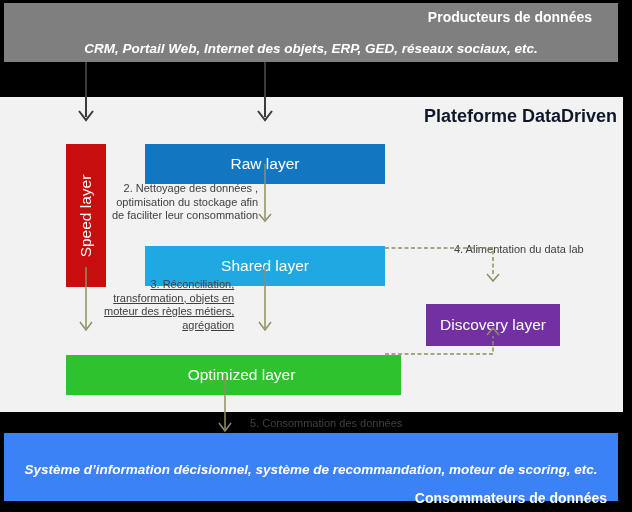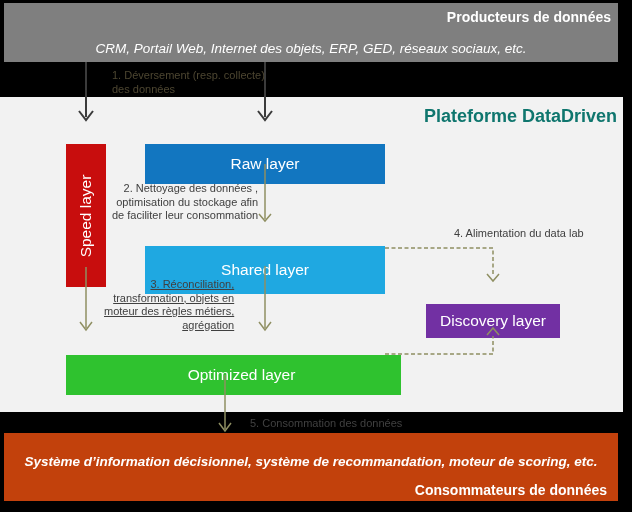--- a/index.html
+++ b/index.html
@@ -3,60 +3,60 @@
 <meta charset="utf-8">
 <style>
   html,body{margin:0;padding:0;background:#000;}
   .screen{
     position:relative;width:632px;height:512px;background:#000;overflow:hidden;
     font-family:"Liberation Sans",sans-serif;
   }
   
   .producers-box{
     position:absolute;left:4px;top:3px;width:614px;height:59px;
-    background:#7f7f7f;color:#fff;box-sizing:border-box;padding:6px 7px 0;
+    background:#7f7f7f;color:#fff;box-sizing:border-box;padding:6px 26px 0;
   }
   .producers-title{text-align:right;font-size:14px;font-weight:bold;line-height:16px;}
   .producers-examples{
-    text-align:center;font-style:italic;font-weight:400;font-size:13.5px;
+    text-align:center;font-style:italic;font-weight:700;font-size:13.5px;
     line-height:17px;margin-top:15px;
   }
   
   .step1{
     position:absolute;left:112px;top:69px;font-size:11px;line-height:13.5px;
     color:#4d4631;
   }
   
   .panel{
     position:absolute;left:0;top:97px;width:623px;height:315px;background:#f2f2f2;
   }
   .panel-title{
-    position:absolute;top:9px;right:6px;font-size:18px;font-weight:bold;color:#0f766e;
+    position:absolute;top:9px;right:6px;font-size:18px;font-weight:bold;color:#0f172a;
   }
   .layer{
     position:absolute;display:flex;align-items:center;justify-content:center;
     color:#fff;font-size:15.5px;margin-top:20px;
   }
   .layer-speed{left:66px;top:27px;width:40px;height:143px;background:#c80d0d;}
   .layer-speed .v-label{transform:rotate(-90deg);white-space:nowrap;}
   .layer-raw{left:145px;top:27px;width:240px;height:40px;background:#1276c0;}
-  .layer-shared{left:145px;top:129px;width:240px;height:48px;background:#1fa8e1;}
+  .layer-shared{left:145px;top:129px;width:240px;height:40px;background:#1fa8e1;}
   .layer-optimized{left:66px;top:238px;width:319px;height:40px;background:#2fc22f;padding-left:16px;}
-  .layer-discovery{left:426px;top:187px;width:134px;height:34px;background:#7230a3;}
+  .layer-discovery{left:426px;top:187px;width:134px;height:42px;background:#7230a3;}
   .step{
     position:absolute;font-size:11px;line-height:13.5px;color:#404040;white-space:nowrap;text-align:right;
   }
   .step2{left:112px;top:85px;}
   .step3{left:104px;top:181px;text-decoration:underline;}
-  .step4{left:454px;top:130px;}
+  .step4{left:454px;top:146px;}
   .step5{left:250px;top:288px;margin-top:32px;}
   
   .consumers-box{
     position:absolute;left:4px;top:433px;width:614px;height:68px;
-    background:#c2410c;color:#fff;box-sizing:border-box;padding:20px 11px 0;
+    background:#3b82f6;color:#fff;box-sizing:border-box;padding:28px 11px 0;
   }
   .consumers-examples{
     text-align:center;font-style:italic;font-weight:600;font-size:13.5px;line-height:17px;
   }
   .consumers-title{text-align:right;font-size:14px;font-weight:bold;margin-top:12px;}
   
   .arrows{position:absolute;left:0;top:0;width:632px;height:512px;pointer-events:none;}
   .arrow-dark{stroke:#3b3b3b;stroke-width:2;fill:none;}
   .arrow-olive{stroke:#8f8f62;stroke-width:1.5;fill:none;}
   .arrow-olive-dash{stroke:#8f8f62;stroke-width:1.5;fill:none;stroke-dasharray:4 2.5;}
@@ -64,24 +64,20 @@
 </head>
 <body>
 
 <div class="screen">
 
   <div class="producers-box">
     <div class="producers-title">Producteurs de données</div>
     <div class="producers-examples">CRM, Portail Web, Internet des objets, ERP, GED, réseaux sociaux, etc.</div>
   </div>
 
-  <div class="step1">
-    <div>1. Déversement (resp. collecte)</div>
-    <div>des données</div>
-  </div>
 
   <div class="panel">
     <div class="panel-title">Plateforme DataDriven</div>
 
     <div class="layer layer-speed">
       <span class="v-label">Speed layer</span>
     </div>
 
     <div class="layer layer-raw">
       <span>Raw layer</span>

